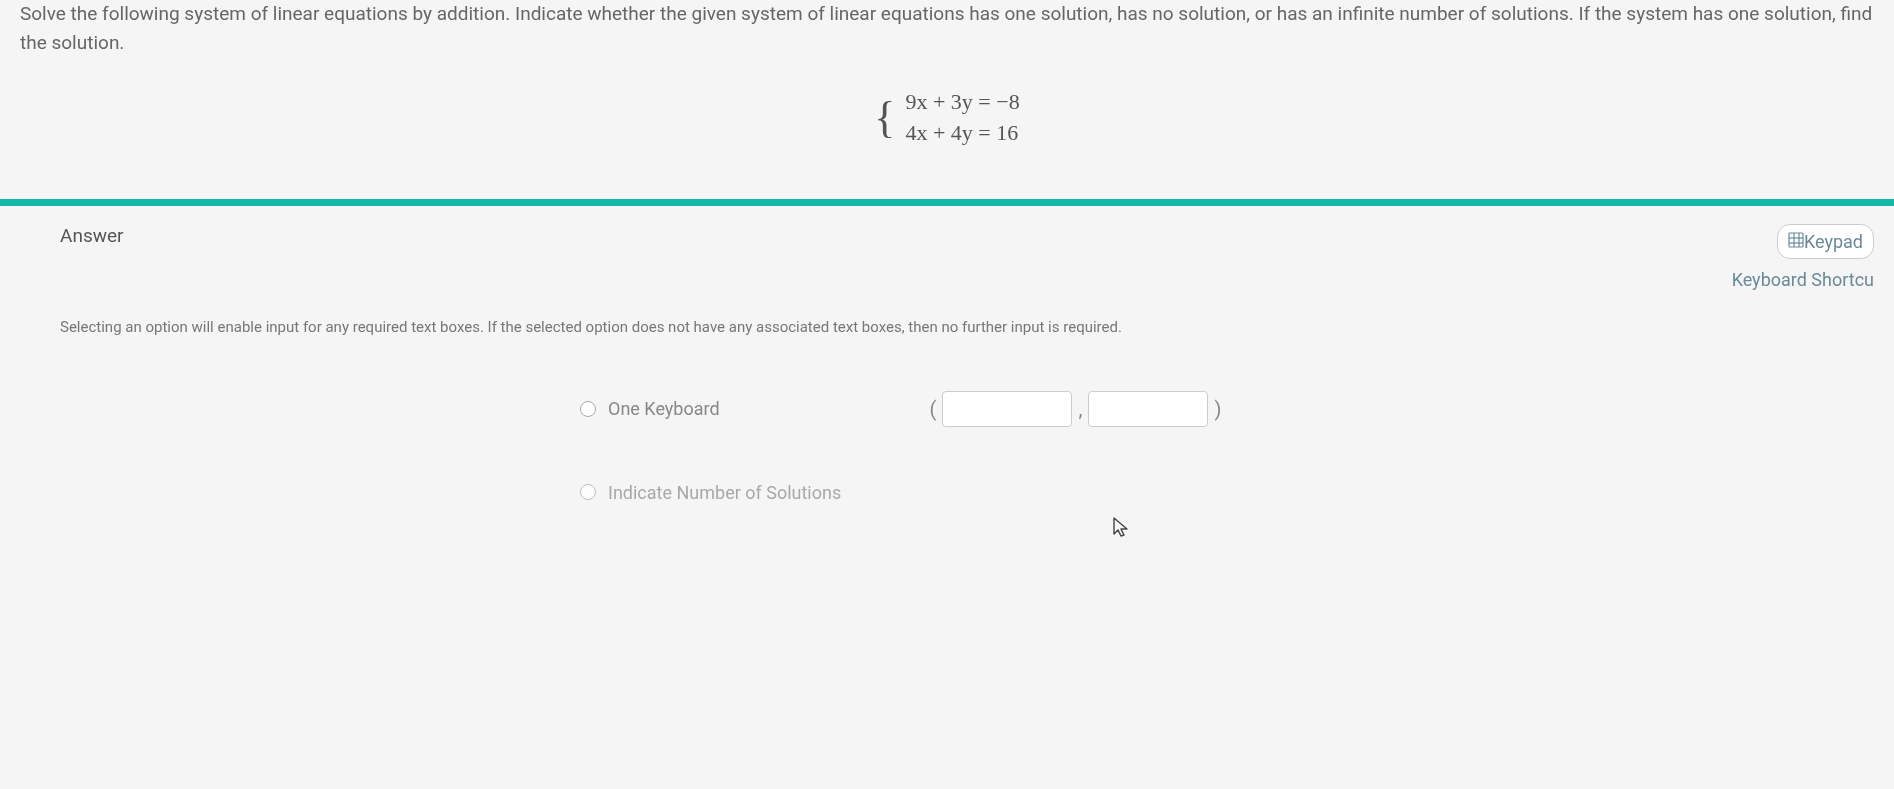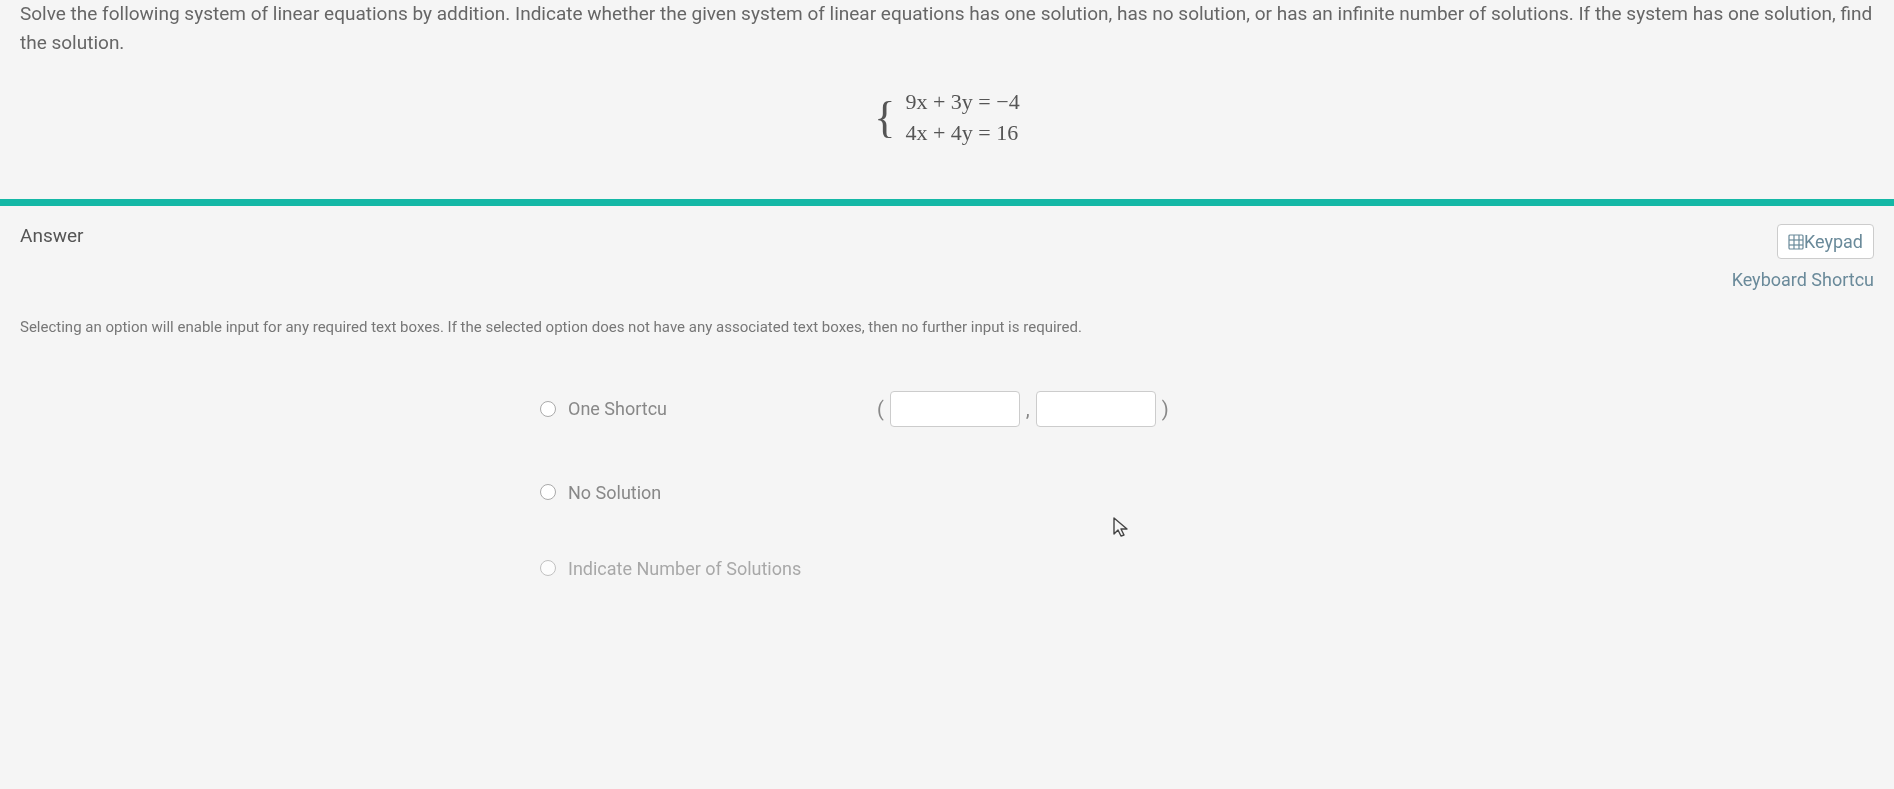--- a/index.html
+++ b/index.html
@@ -42,43 +42,44 @@
 }
 .equation-block .eqs {
   text-align: left;
 }
 .equation-block .eq-line {
   line-height: 1.4;
 }
 .answer-section {
   padding: 18px 20px 0 20px;
   position: relative;
+  margin-left: 40px;
 }
 .answer-header {
   display: flex;
   justify-content: space-between;
   align-items: flex-start;
 }
 .answer-label {
   font-size: 19px;
   color: #555;
   font-weight: 400;
 }
 .keypad-area {
   text-align: right;
   color: #6a8a9a;
   font-size: 18px;
 }
 .keypad-btn {
   border: 1px solid #ccc;
   background: #fff;
   padding: 6px 10px;
-  border-radius: 4px;
+  border-radius: 13px;
   display: inline-flex;
-  align-items: center;
+  align-items: flex-start;
   gap: 0;
   color: #6a8a9a;
 }
 .keypad-icon {
   width: 16px;
   height: 16px;
   display: inline-block;
 }
 .kbd-shortcut {
   margin-top: 10px;
@@ -136,21 +137,21 @@
 </style>
 </head>
 <body>
 
 <div class="question-area">
   <p class="question-text">Solve the following system of linear equations by addition. Indicate whether the given system of linear equations has one solution, has no solution, or has an infinite number of solutions. If the system has one solution, find the solution.</p>
   <div class="equation-block">
     <div class="brace-wrap">
       <span class="brace">{</span>
       <div class="eqs">
-        <div class="eq-line">9x + 3y = −4</div>
+        <div class="eq-line">9x + 3y = −8</div>
         <div class="eq-line">4x + 4y = 16</div>
       </div>
     </div>
   </div>
 </div>
 
 <div class="answer-section">
   <div class="answer-header">
     <div class="answer-label">Answer</div>
     <div class="keypad-area">
@@ -169,34 +170,30 @@
       <div class="kbd-shortcut">Keyboard Shortcu</div>
     </div>
   </div>
 
   <div class="hint-text">Selecting an option will enable input for any required text boxes. If the selected option does not have any associated text boxes, then no further input is required.</div>
 
   <div class="options-area">
 
     <div class="option-row">
       <span class="radio"></span>
-      <span>One Shortcu</span>
+      <span>One Keyboard</span>
       <span class="coord-group">
         <span>(</span>
         <span class="coord-input"></span>
         <span>,</span>
         <span class="coord-input second"></span>
         <span>)</span>
       </span>
     </div>
 
-    <div class="option-row">
-      <span class="radio"></span>
-      <span>No Solution</span>
-    </div>
 
     <div class="option-row" style="margin-bottom:0; opacity:0.7;">
       <span class="radio"></span>
       <span>Indicate Number of Solutions</span>
     </div>
 
   </div>
 </div>
 
 <svg class="cursor-arrow" viewBox="0 0 18 22">

